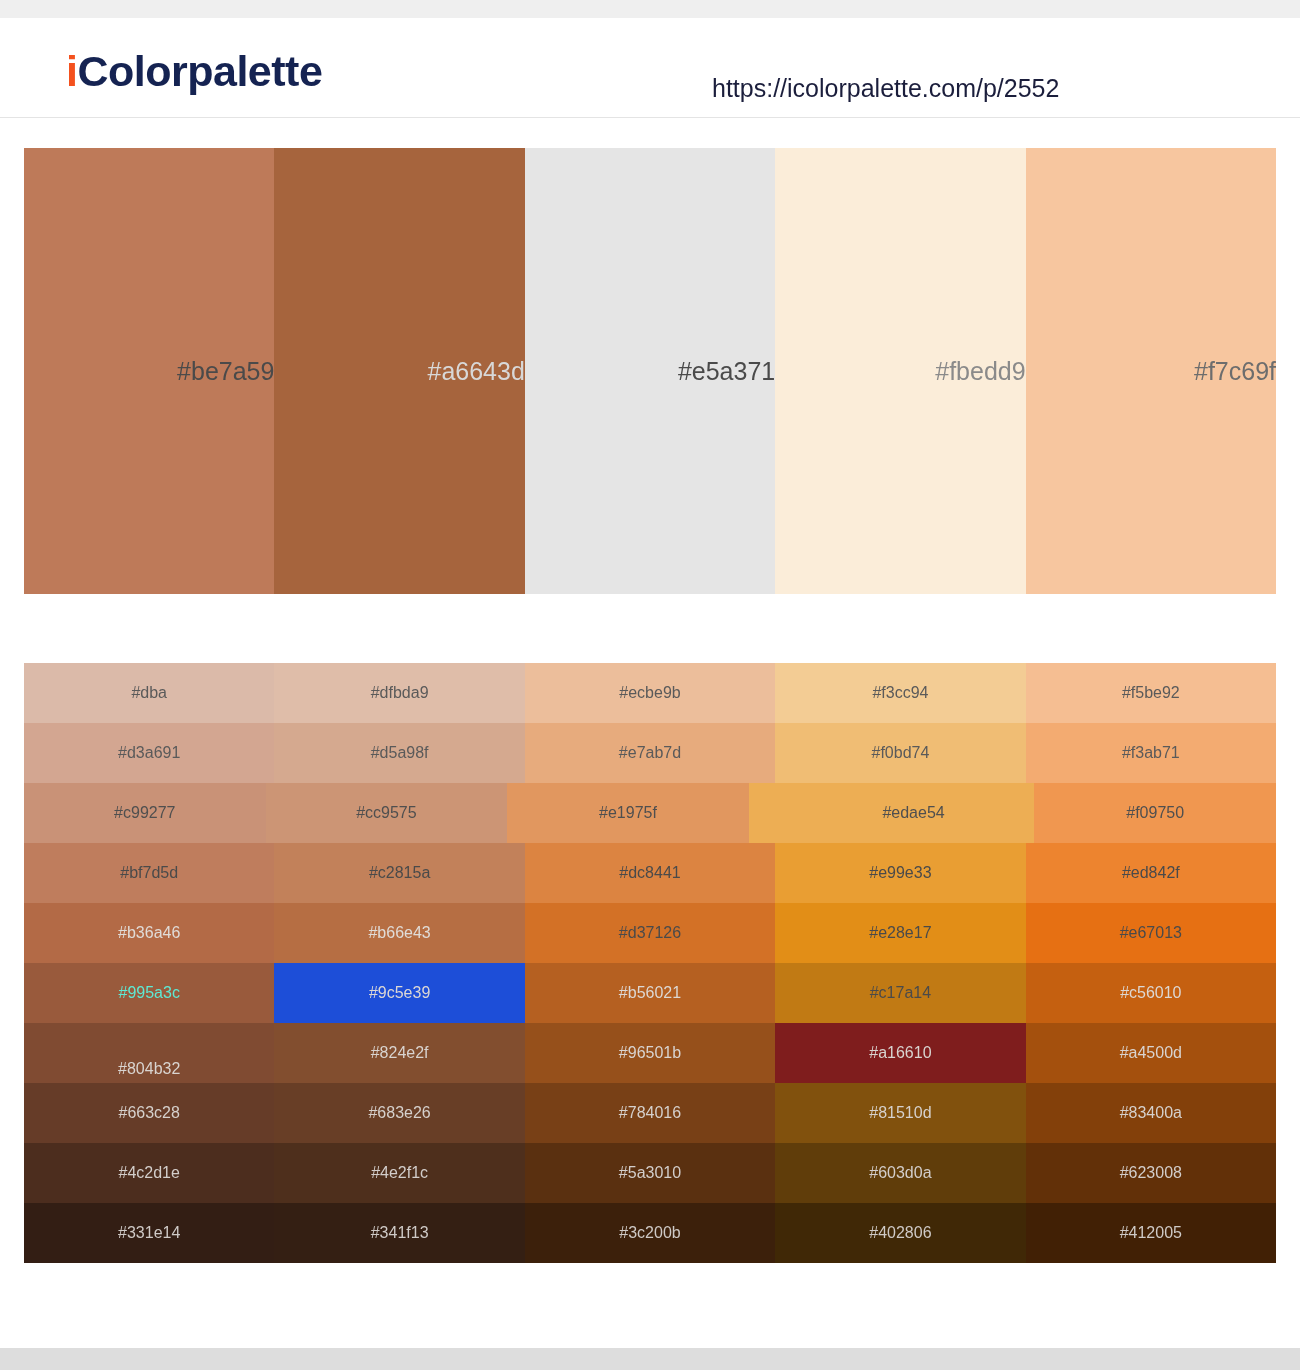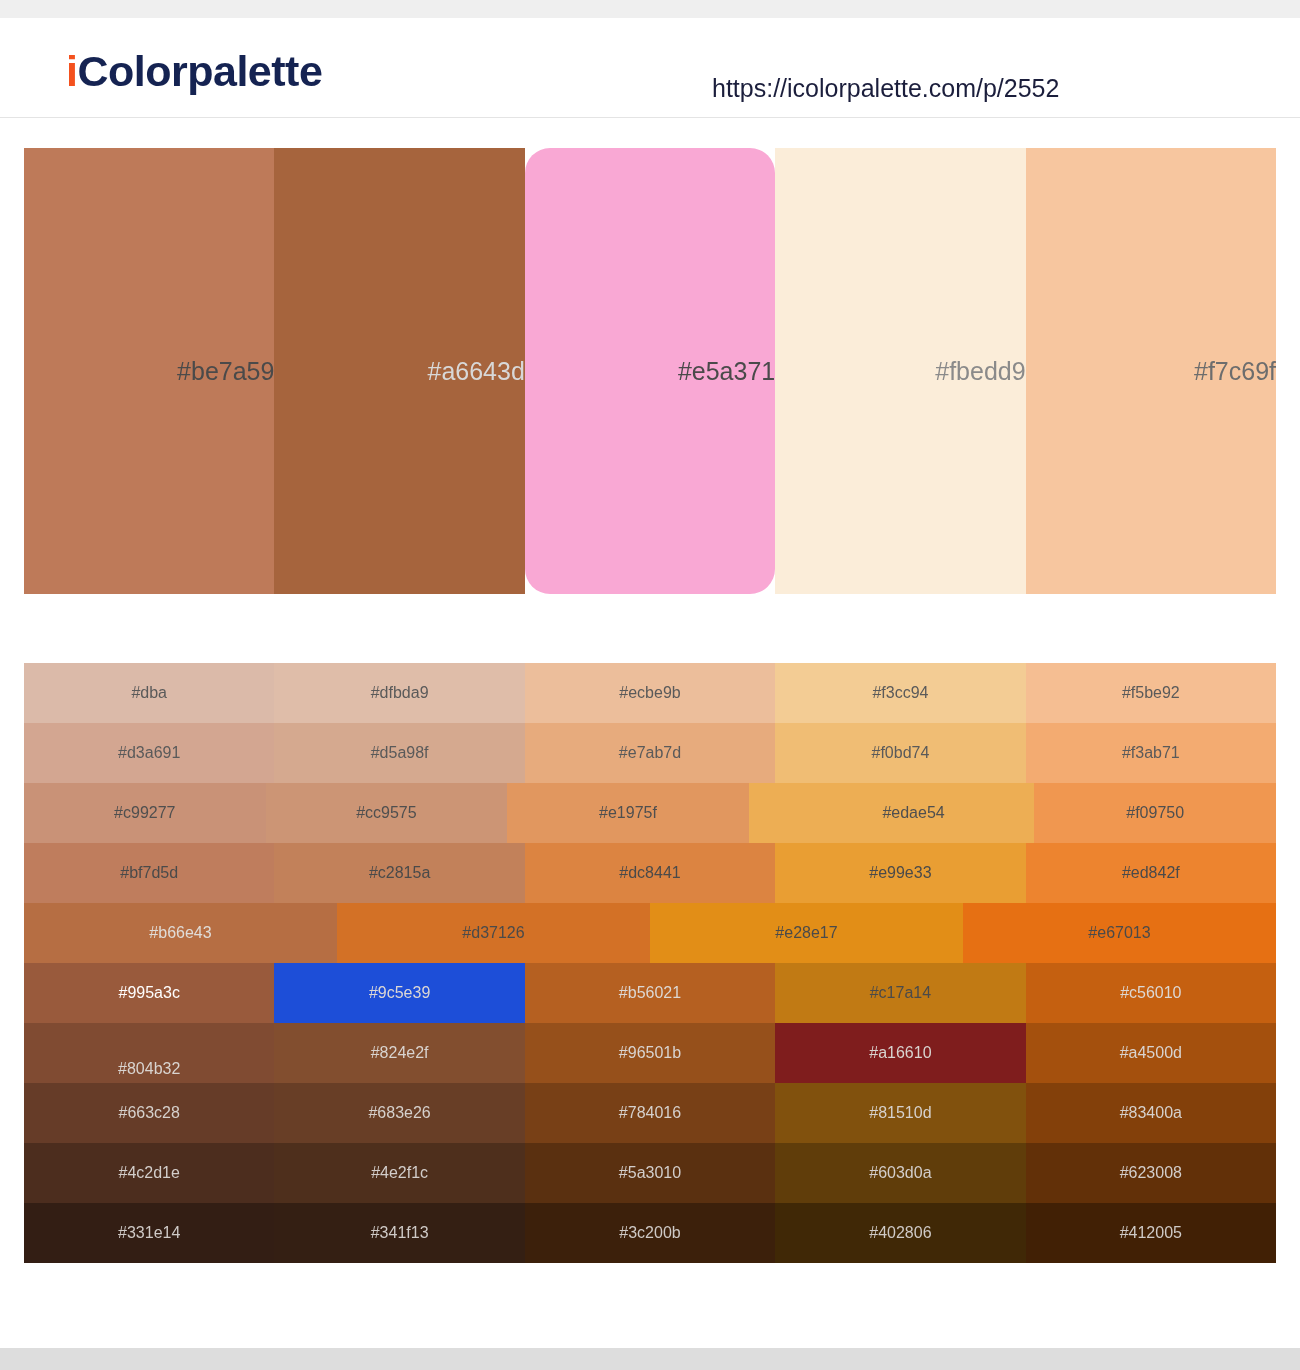--- a/index.html
+++ b/index.html
@@ -118,21 +118,21 @@
     <div class="header-url">https://icolorpalette.com/p/2552</div>
   </div>
 
   <div class="swatch-strip">
       <div class="swatch" style="background: rgb(190, 122, 89);">
         <span class="swatch-label" style="color: rgb(74, 74, 74);">#be7a59</span>
       </div>
       <div class="swatch" style="background: rgb(166, 100, 61);">
         <span class="swatch-label" style="color: rgb(216, 216, 216);">#a6643d</span>
       </div>
-      <div class="swatch" style="background: #f9a8d4; border-radius: 25px;">
+      <div class="swatch" style="background: #e5e5e5;">
         <span class="swatch-label" style="color: rgb(74, 74, 74);">#e5a371</span>
       </div>
       <div class="swatch" style="background: rgb(251, 237, 217);">
         <span class="swatch-label" style="color: rgb(138, 138, 138);">#fbedd9</span>
       </div>
       <div class="swatch" style="background: rgb(247, 198, 159);">
         <span class="swatch-label" style="color: rgb(109, 109, 109);">#f7c69f</span>
       </div>
     </div>
 
@@ -199,36 +199,39 @@
           <span class="shade-label" style="color: rgb(74, 74, 74);">#dc8441</span>
         </div>
         <div class="shade-cell" style="background: rgb(233, 158, 51);">
           <span class="shade-label" style="color: rgb(74, 74, 74);">#e99e33</span>
         </div>
         <div class="shade-cell" style="background: rgb(237, 132, 47);">
           <span class="shade-label" style="color: rgb(74, 74, 74);">#ed842f</span>
         </div>
       </div>
       <div class="shade-row">
+        <div class="shade-cell" style="background: rgb(179, 106, 70);">
+          <span class="shade-label" style="color: rgb(224, 220, 216);">#b36a46</span>
+        </div>
         <div class="shade-cell" style="background: rgb(182, 110, 67);">
           <span class="shade-label" style="color: rgb(224, 220, 216);">#b66e43</span>
         </div>
         <div class="shade-cell" style="background: rgb(211, 113, 38);">
           <span class="shade-label" style="color: rgb(74, 74, 74);">#d37126</span>
         </div>
         <div class="shade-cell" style="background: rgb(226, 142, 23);">
           <span class="shade-label" style="color: rgb(74, 74, 74);">#e28e17</span>
         </div>
         <div class="shade-cell" style="background: rgb(230, 112, 19);">
           <span class="shade-label" style="color: rgb(74, 74, 74);">#e67013</span>
         </div>
       </div>
       <div class="shade-row">
         <div class="shade-cell" style="background: rgb(153, 90, 60);">
-          <span class="shade-label" style="color: #ffffff;">#995a3c</span>
+          <span class="shade-label" style="color: #5eead4;">#995a3c</span>
         </div>
         <div class="shade-cell" style="background: #1d4ed8;">
           <span class="shade-label" style="color: rgb(221, 216, 212);">#9c5e39</span>
         </div>
         <div class="shade-cell" style="background: rgb(181, 96, 33);">
           <span class="shade-label" style="color: rgb(221, 216, 212);">#b56021</span>
         </div>
         <div class="shade-cell" style="background: rgb(193, 122, 20);">
           <span class="shade-label" style="color: rgb(74, 74, 74);">#c17a14</span>
         </div>

